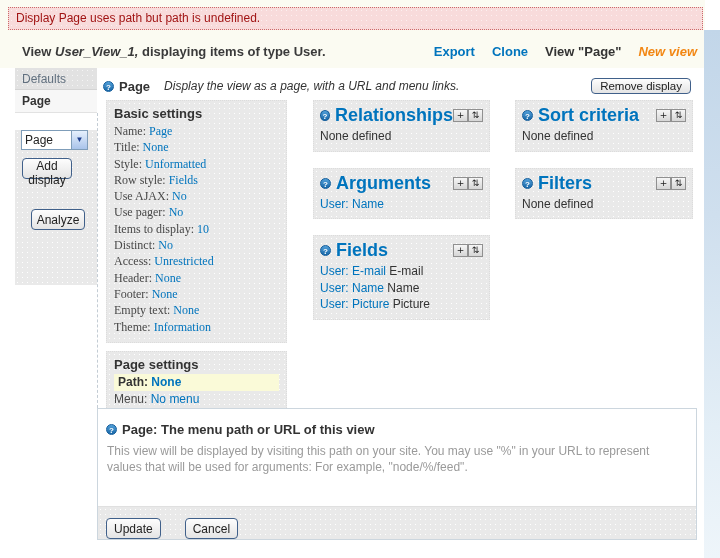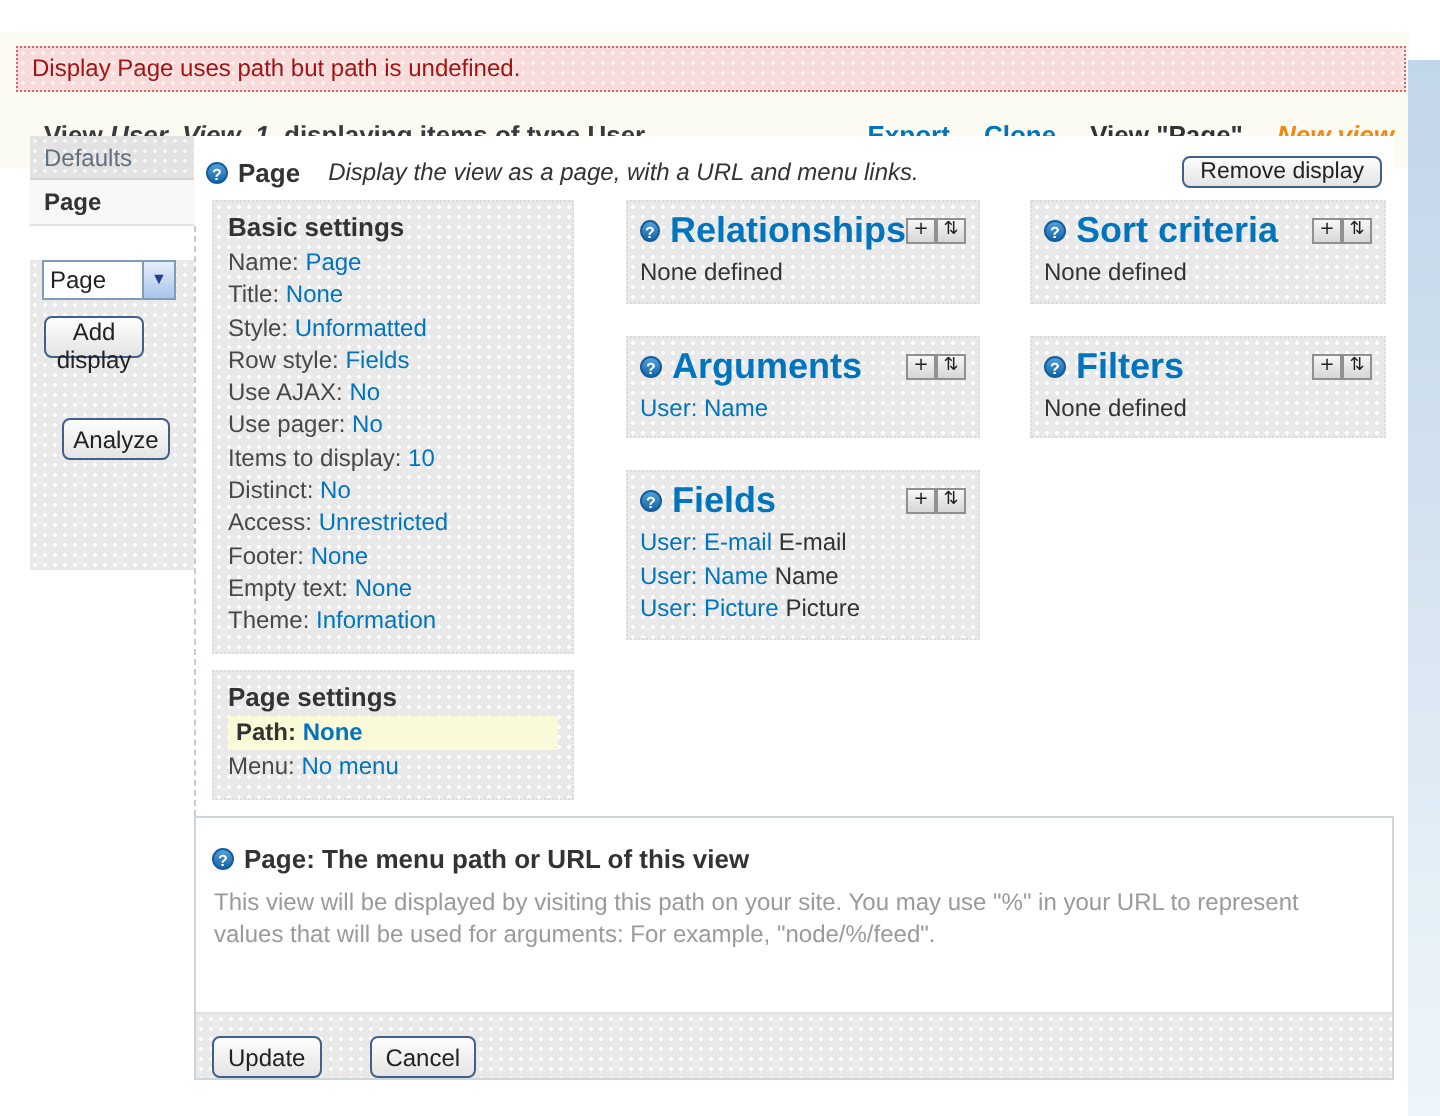--- a/index.html
+++ b/index.html
@@ -1,21 +1,21 @@
 <!DOCTYPE html>
 <html><head>
 <meta charset="utf-8">
 <style>
   * { margin:0; padding:0; box-sizing:border-box; }
   html,body { background:#fff; }
   body { font-family:"Liberation Sans", sans-serif; font-size:12px; color:#333; }
   .screen { position:relative; width:720px; height:558px; overflow:hidden; background:#fff; }
 
   
-  .top-band { position:absolute; left:0; top:16px; width:705px; height:68px; background:#fbfbf2; }
+  .top-band { position:absolute; left:0; top:0; width:705px; height:68px; background:#fbfbf2; }
   .error-box {
     position:absolute; left:8px; top:7px; width:695px; height:23px;
     background-color:#f8dbdb;
     background-image:radial-gradient(rgba(255,255,255,.55) .8px, rgba(255,255,255,0) .9px);
     background-size:5px 5px;
     border:1px dotted #cc6a6a;
     color:#a11414; line-height:21px; padding-left:7px;
   }
   .page-header { position:absolute; left:0; top:38px; width:697px; height:26px;
     display:flex; align-items:center; }
@@ -77,21 +77,21 @@
   .display-desc { font-style:italic; color:#333; margin-left:14px; }
   .remove-btn { margin-left:auto; font-size:11.5px; padding:1px 8px; }
 
   .col { position:absolute; }
   .col1 { left:9px;  top:32px; width:181px; }
   .col2 { left:216px; top:32px; width:177px; }
   .col3 { left:418px; top:32px; width:178px; }
 
   .box { border:1px dotted #dcdcdc; padding:5px 7px 7px; }
   .box-title { font-weight:bold; font-size:13px; color:#333; margin-bottom:2px; }
-  .setting-row { line-height:16.3px; color:#484848; white-space:nowrap; }
+  .setting-row { line-height:16.3px; color:#484848; white-space:nowrap;font-family:Liberation Serif, serif; }
   .setting-row a { color:#0074bd; text-decoration:none; cursor:pointer; }
 
   .page-settings { margin-top:8px; }
   .highlight-row { background:#fafad8; font-weight:bold; padding-left:4px; line-height:17px; color:#333; }
   .highlight-row a { font-weight:bold; }
   .menu-row { line-height:17px; color:#484848; }
 
   .panel { margin-bottom:16px; padding:4px 6px 6px; }
   .panel-header { display:flex; align-items:center; margin-bottom:2px; }
   .panel-title { font-weight:bold; font-size:18px; color:#0074bd; text-decoration:none; margin-left:5px; cursor:pointer;text-align:center; }
@@ -169,20 +169,21 @@
         <div class="box-title">Basic settings</div>
         <div class="setting-row"><span>Name:</span> <a>Page</a></div>
         <div class="setting-row"><span>Title:</span> <a>None</a></div>
         <div class="setting-row"><span>Style:</span> <a>Unformatted</a></div>
         <div class="setting-row"><span>Row style:</span> <a>Fields</a></div>
         <div class="setting-row"><span>Use AJAX:</span> <a>No</a></div>
         <div class="setting-row"><span>Use pager:</span> <a>No</a></div>
         <div class="setting-row"><span>Items to display:</span> <a>10</a></div>
         <div class="setting-row"><span>Distinct:</span> <a>No</a></div>
         <div class="setting-row"><span>Access:</span> <a>Unrestricted</a></div>
+        <div class="setting-row"><span>Header:</span> <a>None</a></div>
         <div class="setting-row"><span>Footer:</span> <a>None</a></div>
         <div class="setting-row"><span>Empty text:</span> <a>None</a></div>
         <div class="setting-row"><span>Theme:</span> <a>Information</a></div>
       </div>
 
       <div class="box dotted-bg page-settings">
         <div class="box-title">Page settings</div>
         <div class="highlight-row"><span>Path:</span> <a class="blue">None</a></div>
         <div class="menu-row"><span>Menu:</span> <a class="blue">No menu</a></div>
       </div>

